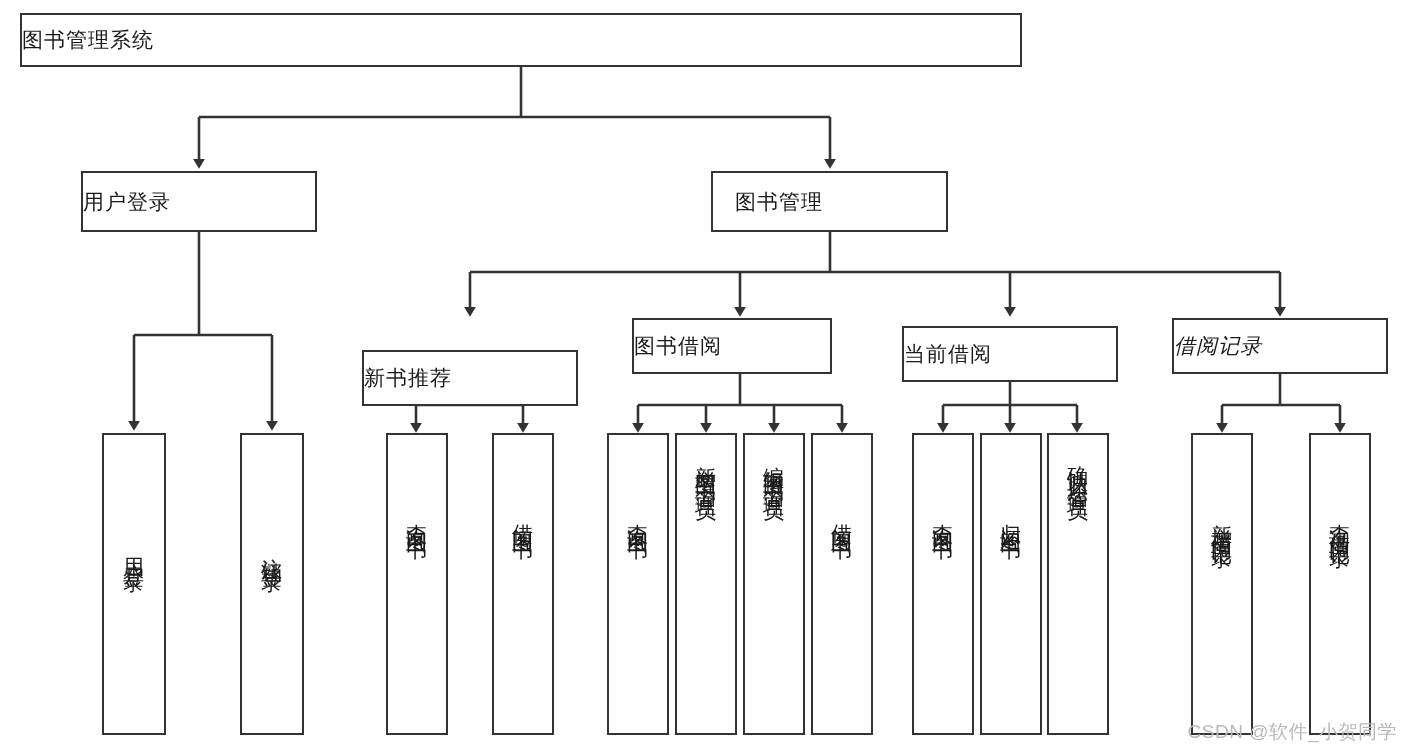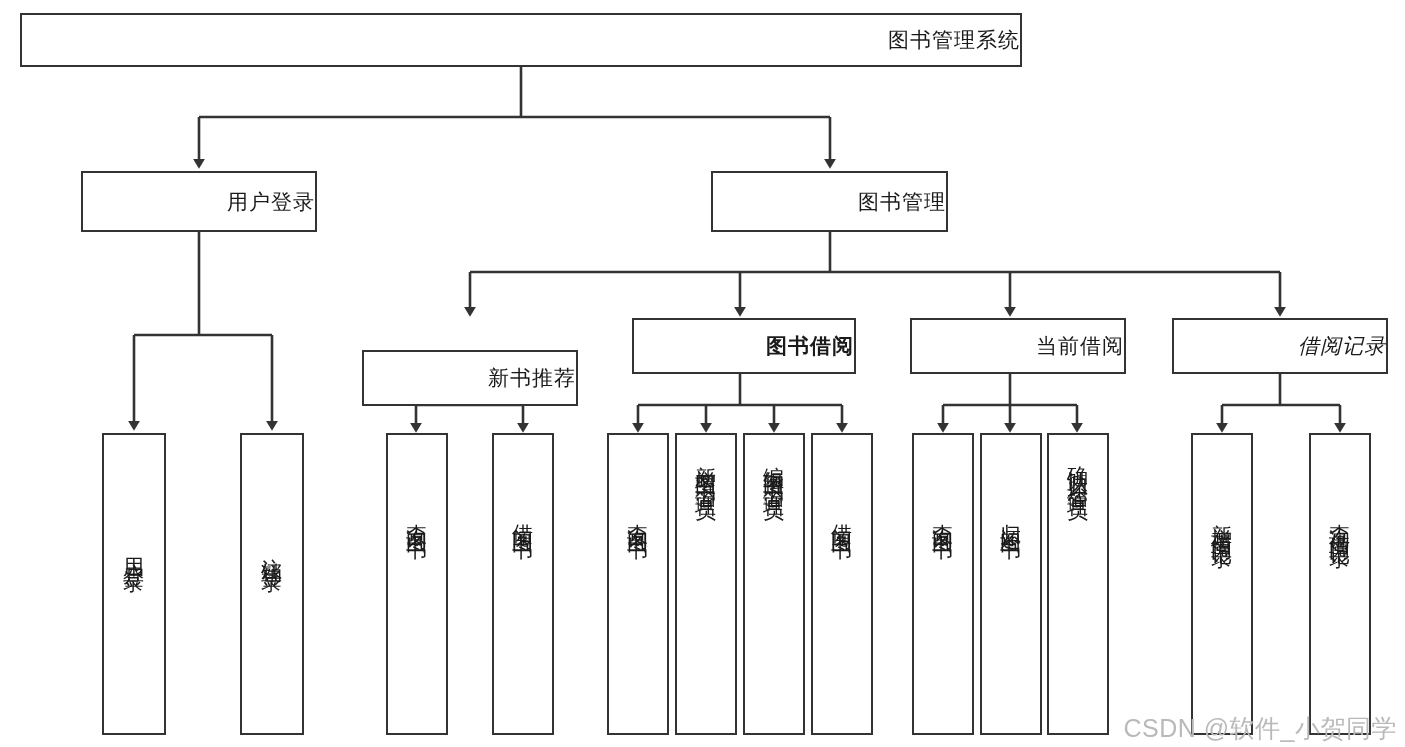--- a/index.html
+++ b/index.html
@@ -12,21 +12,21 @@
   }
   #diagram{position:absolute;left:0;top:0;width:1405px;height:747px;}
 
   .node-box{
     position:absolute;
     background:#ffffff;
     border:2.5px solid #333333;
     box-sizing:border-box;
     display:flex;
     align-items:center;
-    justify-content:flex-end;
+    justify-content:flex-start;
   }
   .node-label{
     color:#1a1a1a;
     font-size:21px;
     letter-spacing:1px;
     white-space:nowrap;
     line-height:1.1;
   }
   
   .node-box.vertical{
@@ -44,21 +44,21 @@
   .node-box.vertical.mid .node-label{
     padding-top:58px;
   }
   .node-box.vertical.low .node-label{
     padding-top:92px;
   }
   .watermark{
     position:absolute;
     right:8px;
     bottom:2px;
-    font-size:25px;
+    font-size:19px;
     color:#b9b9b9;
     white-space:nowrap;
     letter-spacing:0.5px;
   }
 </style>
 </head>
 <body>
 
 <svg id="diagram" viewBox="0 0 1405 747" xmlns="http://www.w3.org/2000/svg">
   <defs>
@@ -121,24 +121,24 @@
 <div class="node-box" style="left:81px;top:171px;width:236px;height:61px;">
   <span class="node-label">用户登录</span>
 </div>
 <div class="node-box" style="left:711px;top:171px;width:237px;height:61px;padding-left:22px;">
   <span class="node-label">图书管理</span>
 </div>
 
 <div class="node-box" style="left:362px;top:318px;width:216px;height:56px;margin-top:32px;">
   <span class="node-label">新书推荐</span>
 </div>
-<div class="node-box" style="left:632px;top:318px;width:224px;height:56px;font-weight:bold;">
+<div class="node-box" style="left:632px;top:318px;width:200px;height:56px;">
   <span class="node-label">图书借阅</span>
 </div>
-<div class="node-box" style="left:902px;top:318px;width:216px;height:56px;margin-left:8px;">
+<div class="node-box" style="left:902px;top:326px;width:216px;height:56px;">
   <span class="node-label">当前借阅</span>
 </div>
 <div class="node-box" style="left:1172px;top:318px;width:216px;height:56px;font-style:italic;">
   <span class="node-label">借阅记录</span>
 </div>
 
 <div class="node-box vertical low" style="left:102px;top:433px;width:64px;height:302px;">
   <span class="node-label">用户登录</span>
 </div>
 <div class="node-box vertical low" style="left:240px;top:433px;width:64px;height:302px;">

